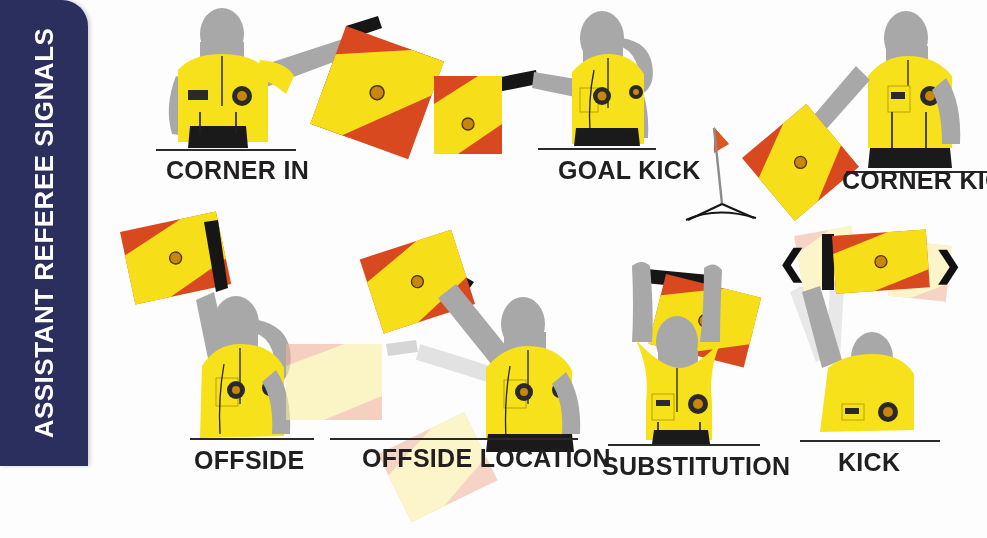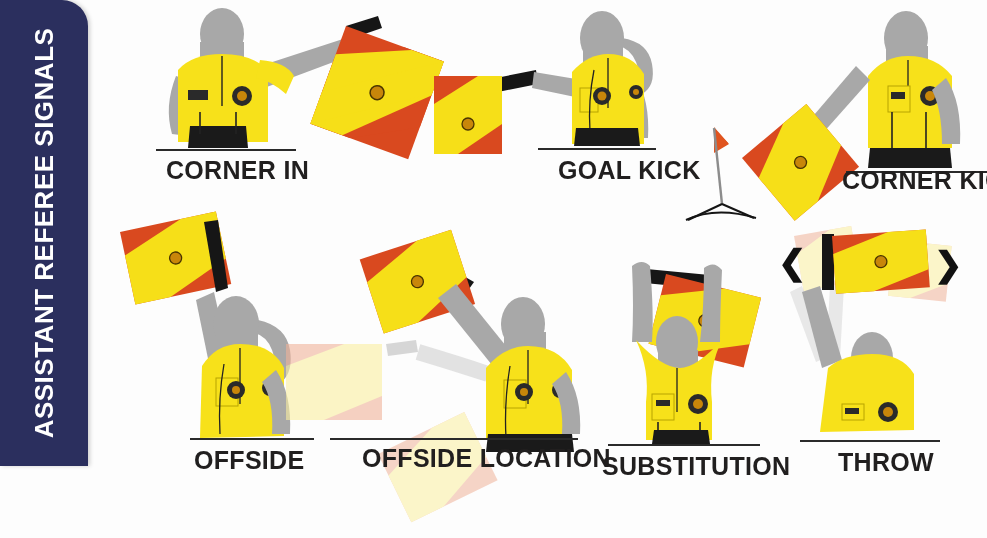--- a/index.html
+++ b/index.html
@@ -303,16 +303,16 @@
       <ellipse cx="94" cy="130" rx="21" ry="26" fill="#A8A8A8"></ellipse>
       <rect x="76" y="138" width="38" height="20" fill="#A8A8A8"></rect>
 
       <path d="M50 140 q16 -14 44 -14 q30 0 42 20 l0 56 l-94 2 Z" fill="#F7E11A"></path>
       <rect x="64" y="176" width="22" height="16" fill="#F7E11A" stroke="#b8a400" stroke-width="1"></rect>
       <rect x="67" y="180" width="14" height="6" fill="#2A2A2A"></rect>
       <circle cx="110" cy="184" r="10" fill="#2A2A2A"></circle>
         <circle cx="110" cy="184" r="5" fill="#C8860A"></circle>
     </svg>
     <div class="groundline" style="left:22px;top:212px;width:140px;"></div>
-    <span class="caption" style="left:60px;top:220px;">THROW</span>
+    <span class="caption" style="left:60px;top:220px;">KICK</span>
   </div>
 
 </div>
 
 </body></html>

